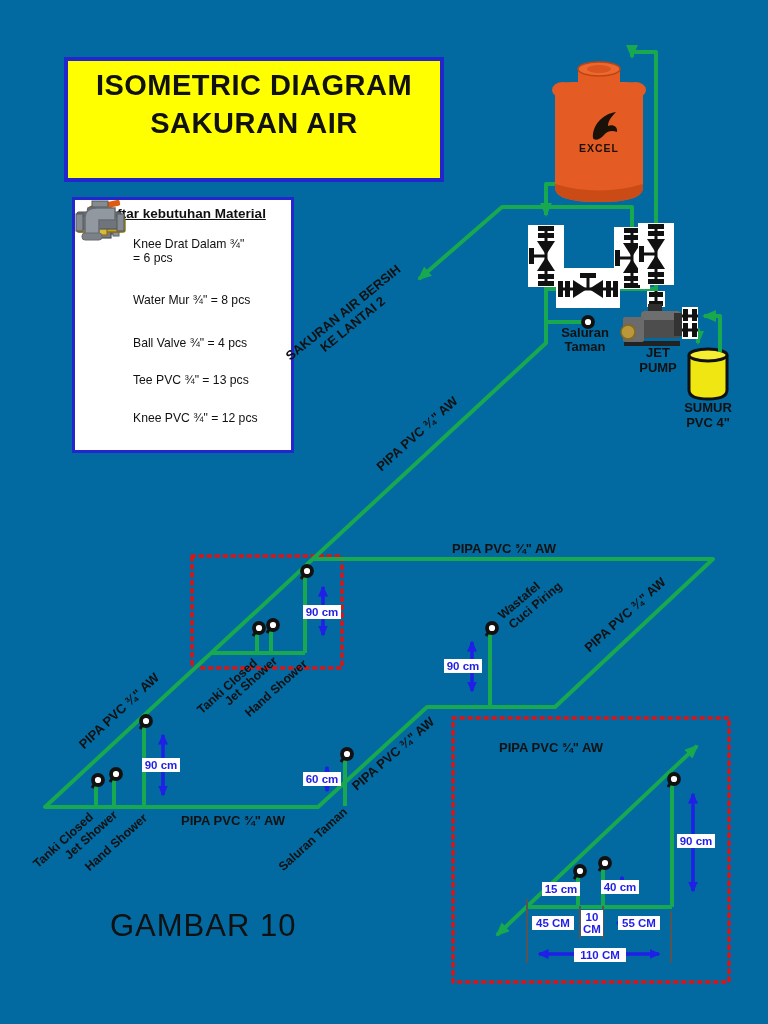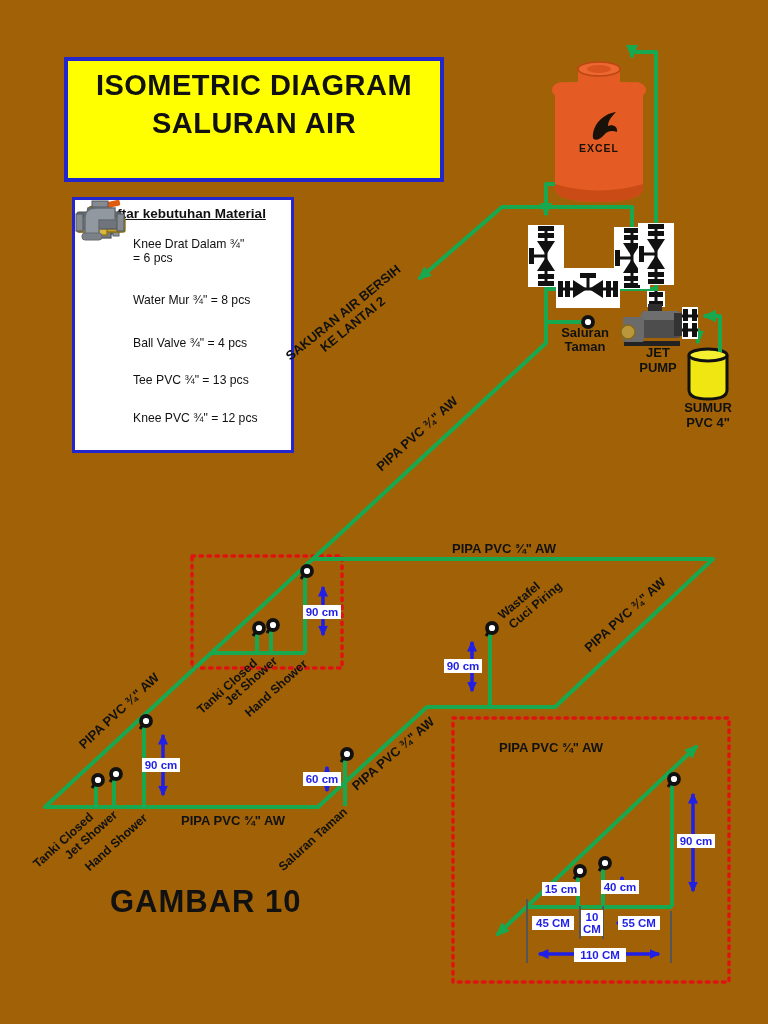--- a/index.html
+++ b/index.html
@@ -1,47 +1,47 @@
 <!DOCTYPE html>
 <html><head>
 <meta charset="utf-8">
 <style>
   html,body{margin:0;padding:0;background:#fff;}
-  .page{position:relative;width:768px;height:1024px;background:#a16207;overflow:hidden;
+  .page{position:relative;width:768px;height:1024px;background:#0369a1;overflow:hidden;
         font-family:"Liberation Sans", sans-serif;color:#111;}
   .title-box{position:absolute;left:64px;top:57px;width:372px;height:112px;
         background:#FFFF00;border:4px solid #2226CC;text-align:center;
         font-weight:bold;font-size:29px;line-height:38px;padding-top:5px;letter-spacing:.5px;}
   .material-box{position:absolute;left:72px;top:197px;width:216px;height:244px;
         background:#fff;border:3px solid #2226CC;padding-top:6px;}
   .material-title{text-align:center;font-weight:bold;font-size:13.5px;text-decoration:underline;margin-bottom:4px;}
   .mat-row{display:flex;align-items:center;}
   .mat-row .icn{width:58px;display:flex;justify-content:center;flex:0 0 58px;}
   .mat-row .txt{font-size:12.2px;line-height:14px;}
   .mat-row:nth-child(2){height:52px;}
   .mat-row:nth-child(3){height:46px;}
   .mat-row:nth-child(4){height:40px;}
   .mat-row:nth-child(5){height:34px;}
   .mat-row:nth-child(6){height:42px;}
-  .caption{position:absolute;left:110px;top:884px;font-weight:bold;font-size:31px;letter-spacing:1px;}
+  .caption{position:absolute;left:110px;top:908px;font-weight:normal;font-size:31px;letter-spacing:1px;}
   svg{position:absolute;left:0;top:0;}
   svg text{font-family:"Liberation Sans", sans-serif;}
   .plabel{font-size:13px;font-weight:bold;fill:#111;}
   .flabel{font-size:12.3px;font-weight:bold;fill:#111;}
   .dlabel{font-size:11.5px;font-weight:bold;fill:#1F1FE8;}
   .eqlabel{font-size:13px;font-weight:bold;fill:#111;}
 </style>
 </head>
 <body>
 
 <div class="page">
 
   <div class="title-box">
     <div>ISOMETRIC DIAGRAM</div>
-    <div>SALURAN AIR</div>
+    <div>SAKURAN AIR</div>
   </div>
 
   <div class="material-box">
     <div class="material-title">Daftar kebutuhan Material</div>
 
     <div class="mat-row">
       <span class="icn">
         <svg width="48" height="48" viewBox="0 0 48 48">
           <path d="M14,10 L14,26 Q14,34 22,34 L42,34 L42,22 L26,22 Q26,22 26,10 Z" fill="#7c8188" stroke="#5f646b" stroke-width="1.5"></path>
           <ellipse cx="20" cy="10" rx="7.5" ry="4" fill="#b08830" stroke="#7c5f18" stroke-width="1.5"></ellipse>

